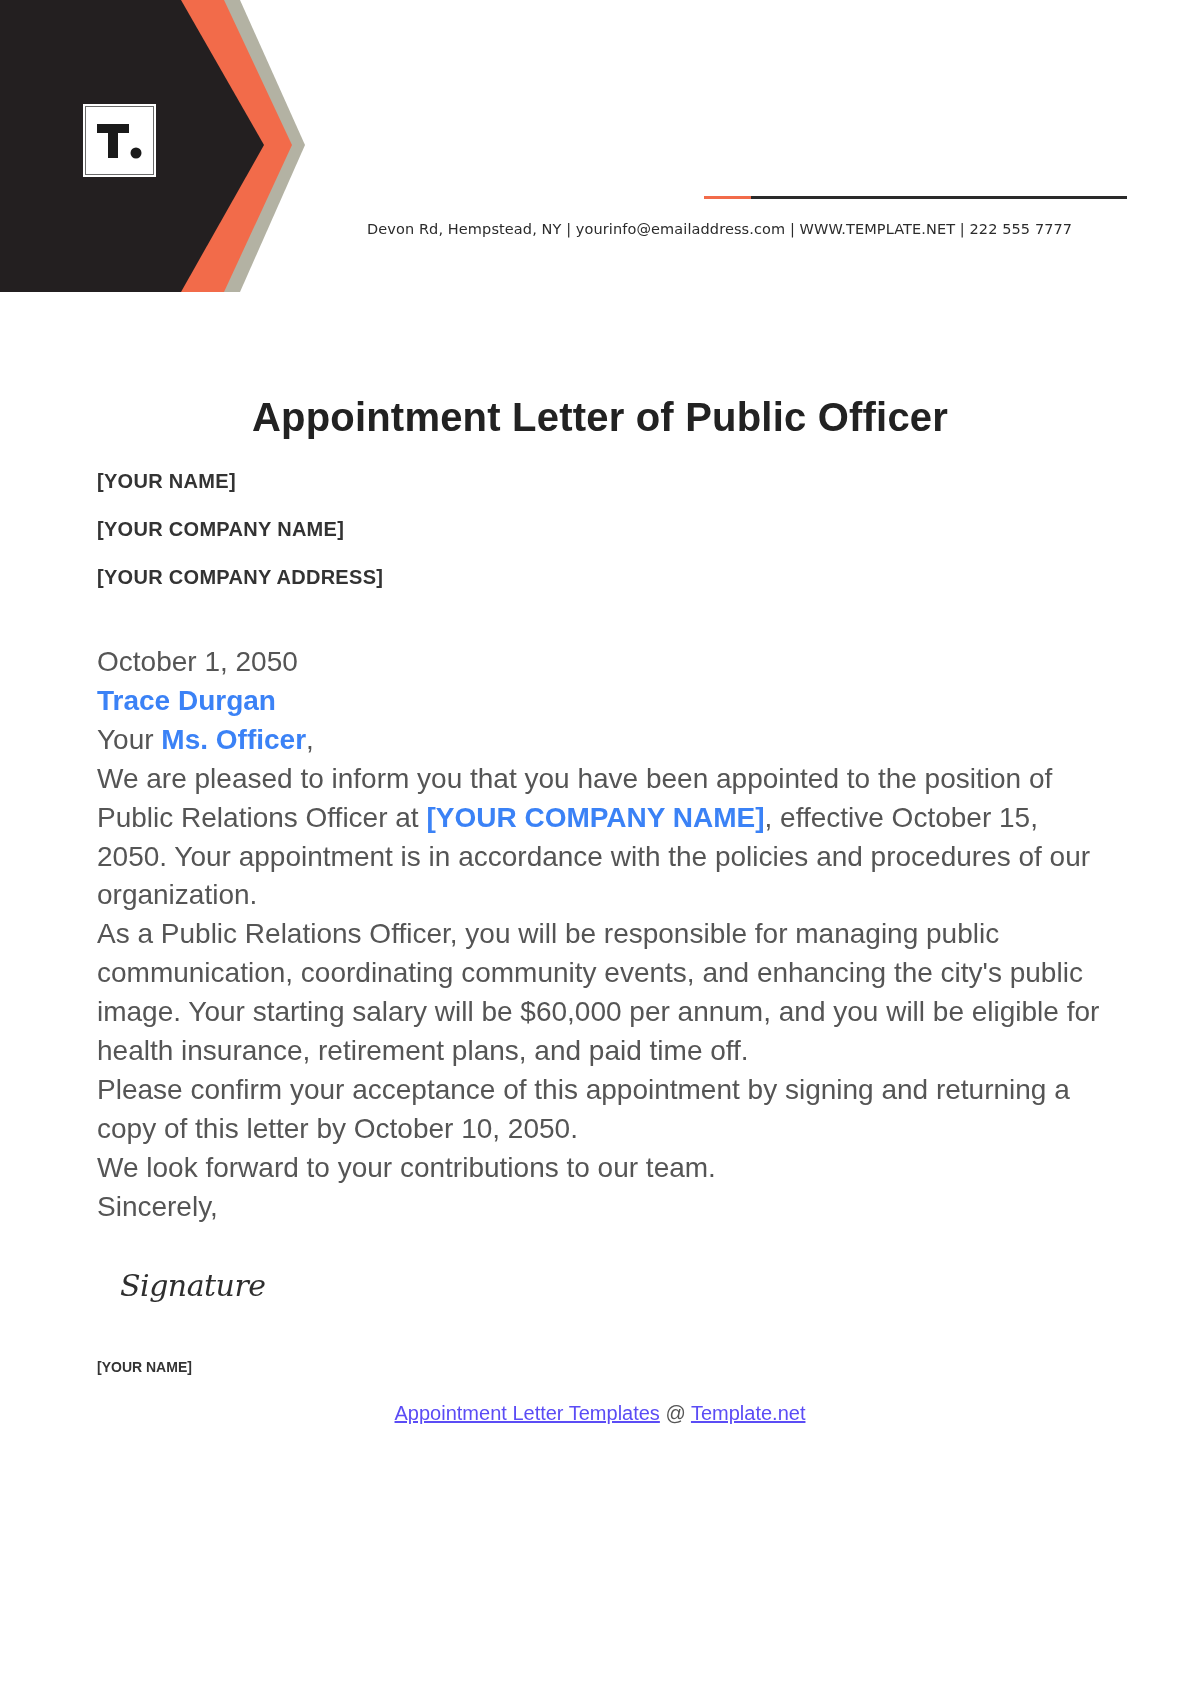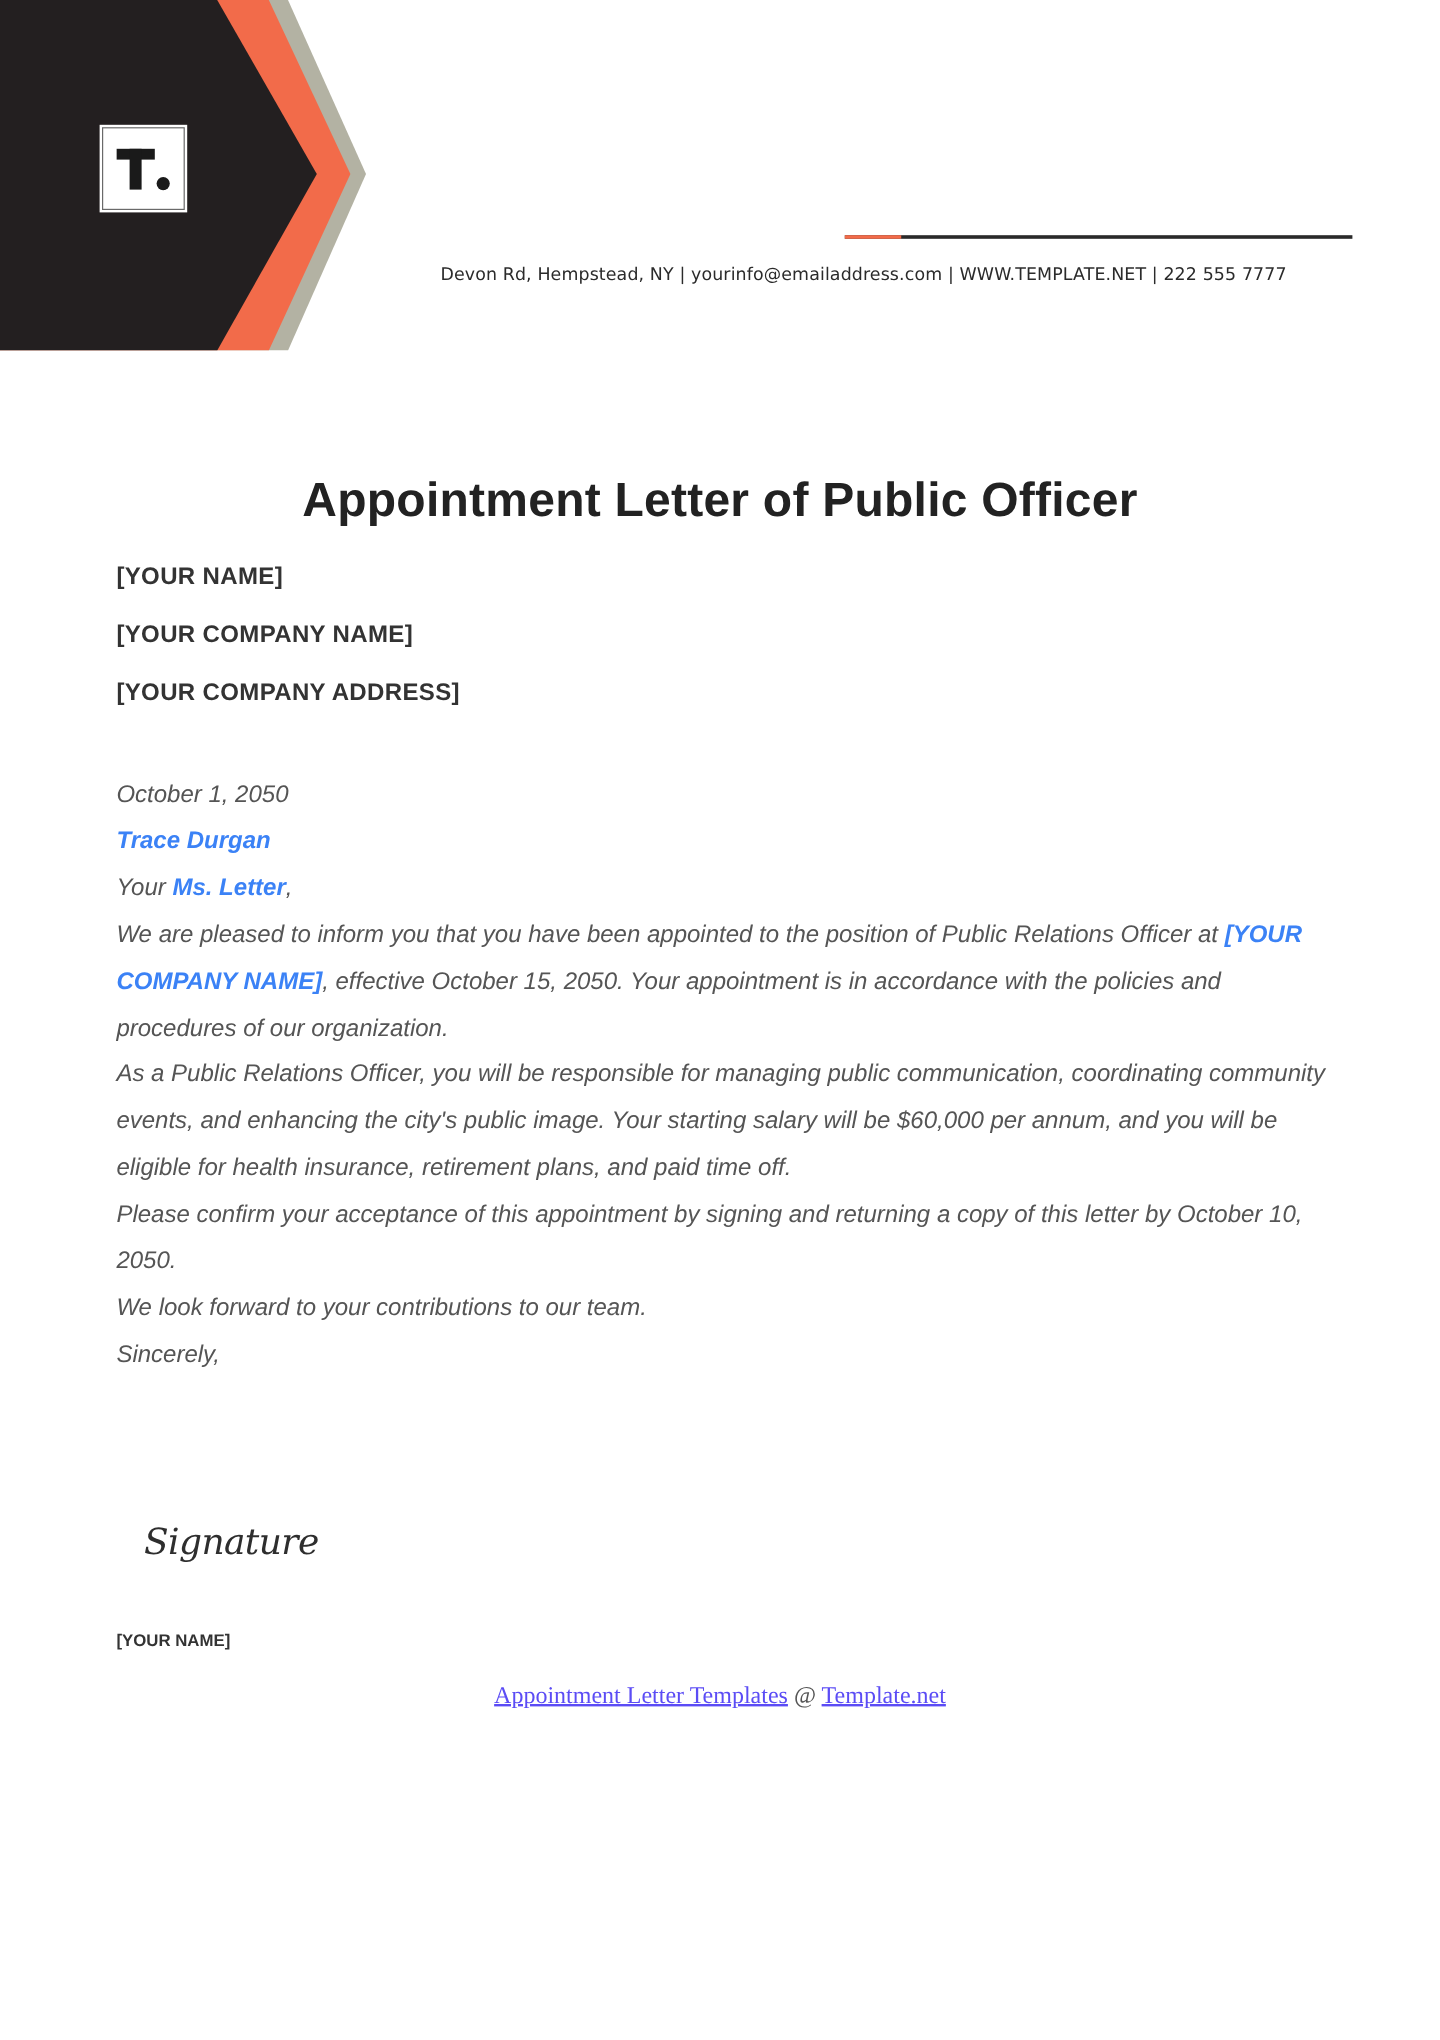--- a/index.html
+++ b/index.html
@@ -88,24 +88,23 @@
       height: 48px;
       line-height: 26px;
       letter-spacing: 0.3px;
     }
 
     
     .letter {
       position: absolute;
       left: 97px; top: 643px;
       width: 1010px;
-      font-size: 20px;
+      font-size: 28px;
       line-height: 38.9px;
       color: #555555;
-      font-style: italic;
     }
     .letter p { margin: 0; }
     .letter b, .letter .strong { color: #3b82f6; font-weight: bold; }
 
     
     .signature {
       position: absolute;
       left: 120px; top: 1268px;
       font-family: "DejaVu Serif", serif;
       font-style: italic;
@@ -123,21 +122,20 @@
     }
 
     
     .footer {
       position: absolute;
       left: 0; top: 1402px;
       width: 1200px;
       text-align: center;
       font-size: 20px;
       color: #555555;
-      font-family: Liberation Serif, serif;
     }
     .footer a {
       color: #5b4cf5;
       text-decoration: underline;
     }
   </style>
 </head>
 <body>
 
 <div class="header">
@@ -171,21 +169,21 @@
 
 <div class="sender">
   <div>[YOUR NAME]</div>
   <div>[YOUR COMPANY NAME]</div>
   <div>[YOUR COMPANY ADDRESS]</div>
 </div>
 
 <div class="letter">
   <p>October 1, 2050</p>
   <p class="strong">Trace Durgan</p>
-  <p><span>Your </span><b>Ms. Letter</b><span>,</span></p>
+  <p><span>Your </span><b>Ms. Officer</b><span>,</span></p>
   <p><span>We are pleased to inform you that you have been appointed to the position of Public Relations Officer at </span><b>[YOUR COMPANY NAME]</b><span>, effective October 15, 2050. Your appointment is in accordance with the policies and procedures of our organization.</span></p>
   <p>As a Public Relations Officer, you will be responsible for managing public communication, coordinating community events, and enhancing the city's public image. Your starting salary will be $60,000 per annum, and you will be eligible for health insurance, retirement plans, and paid time off.</p>
   <p>Please confirm your acceptance of this appointment by signing and returning a copy of this letter by October 10, 2050.</p>
   <p>We look forward to your contributions to our team.</p>
   <p>Sincerely,</p>
 </div>
 
 <div class="signature">Signature</div>
 <div class="sign-name">[YOUR NAME]</div>
 

